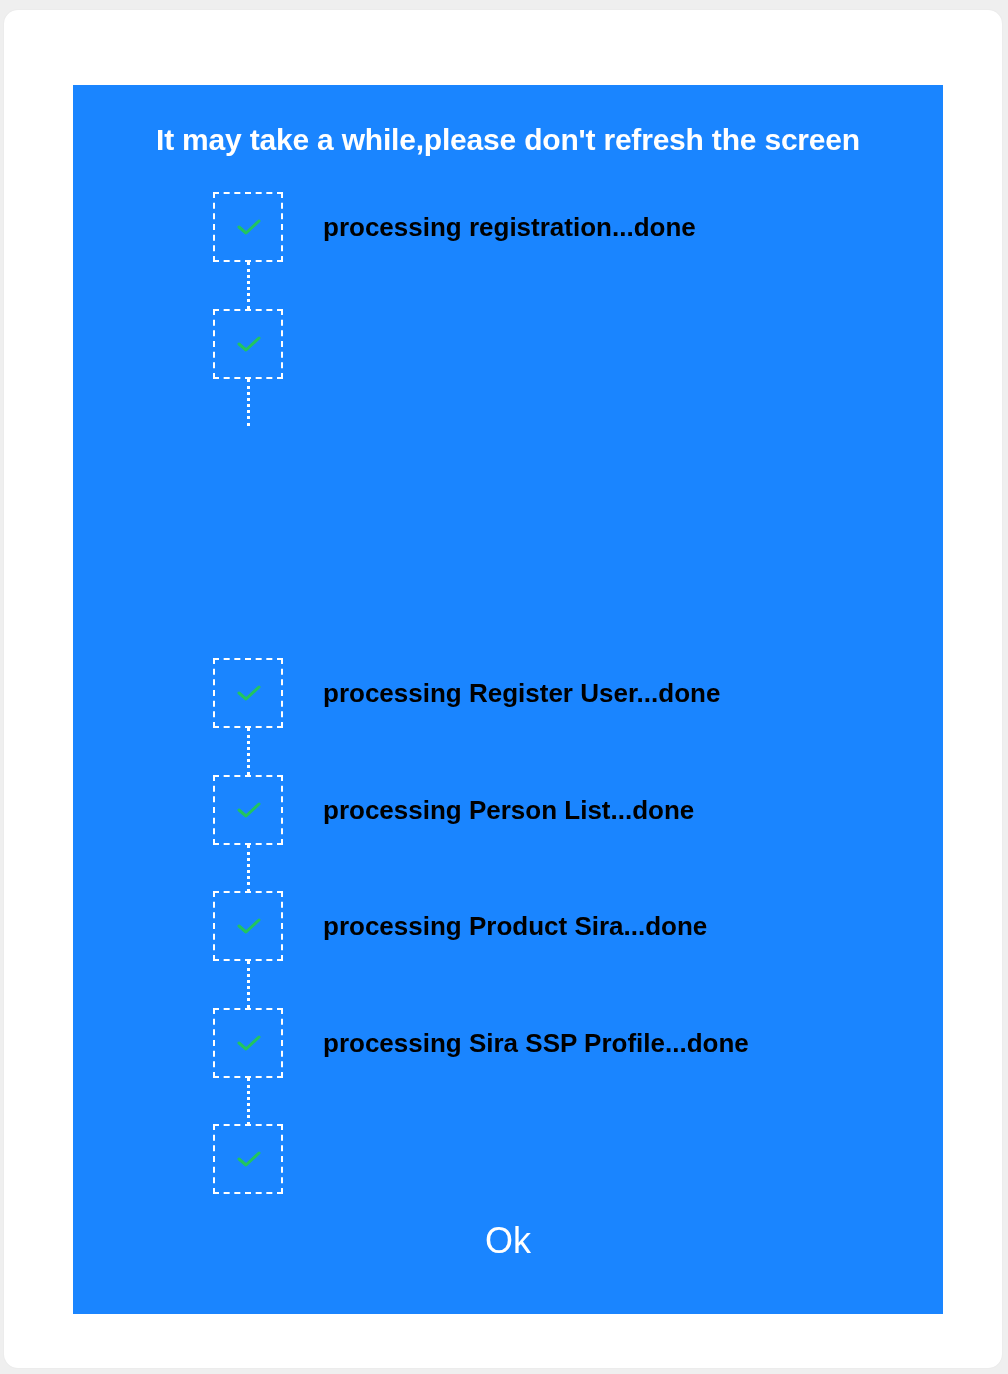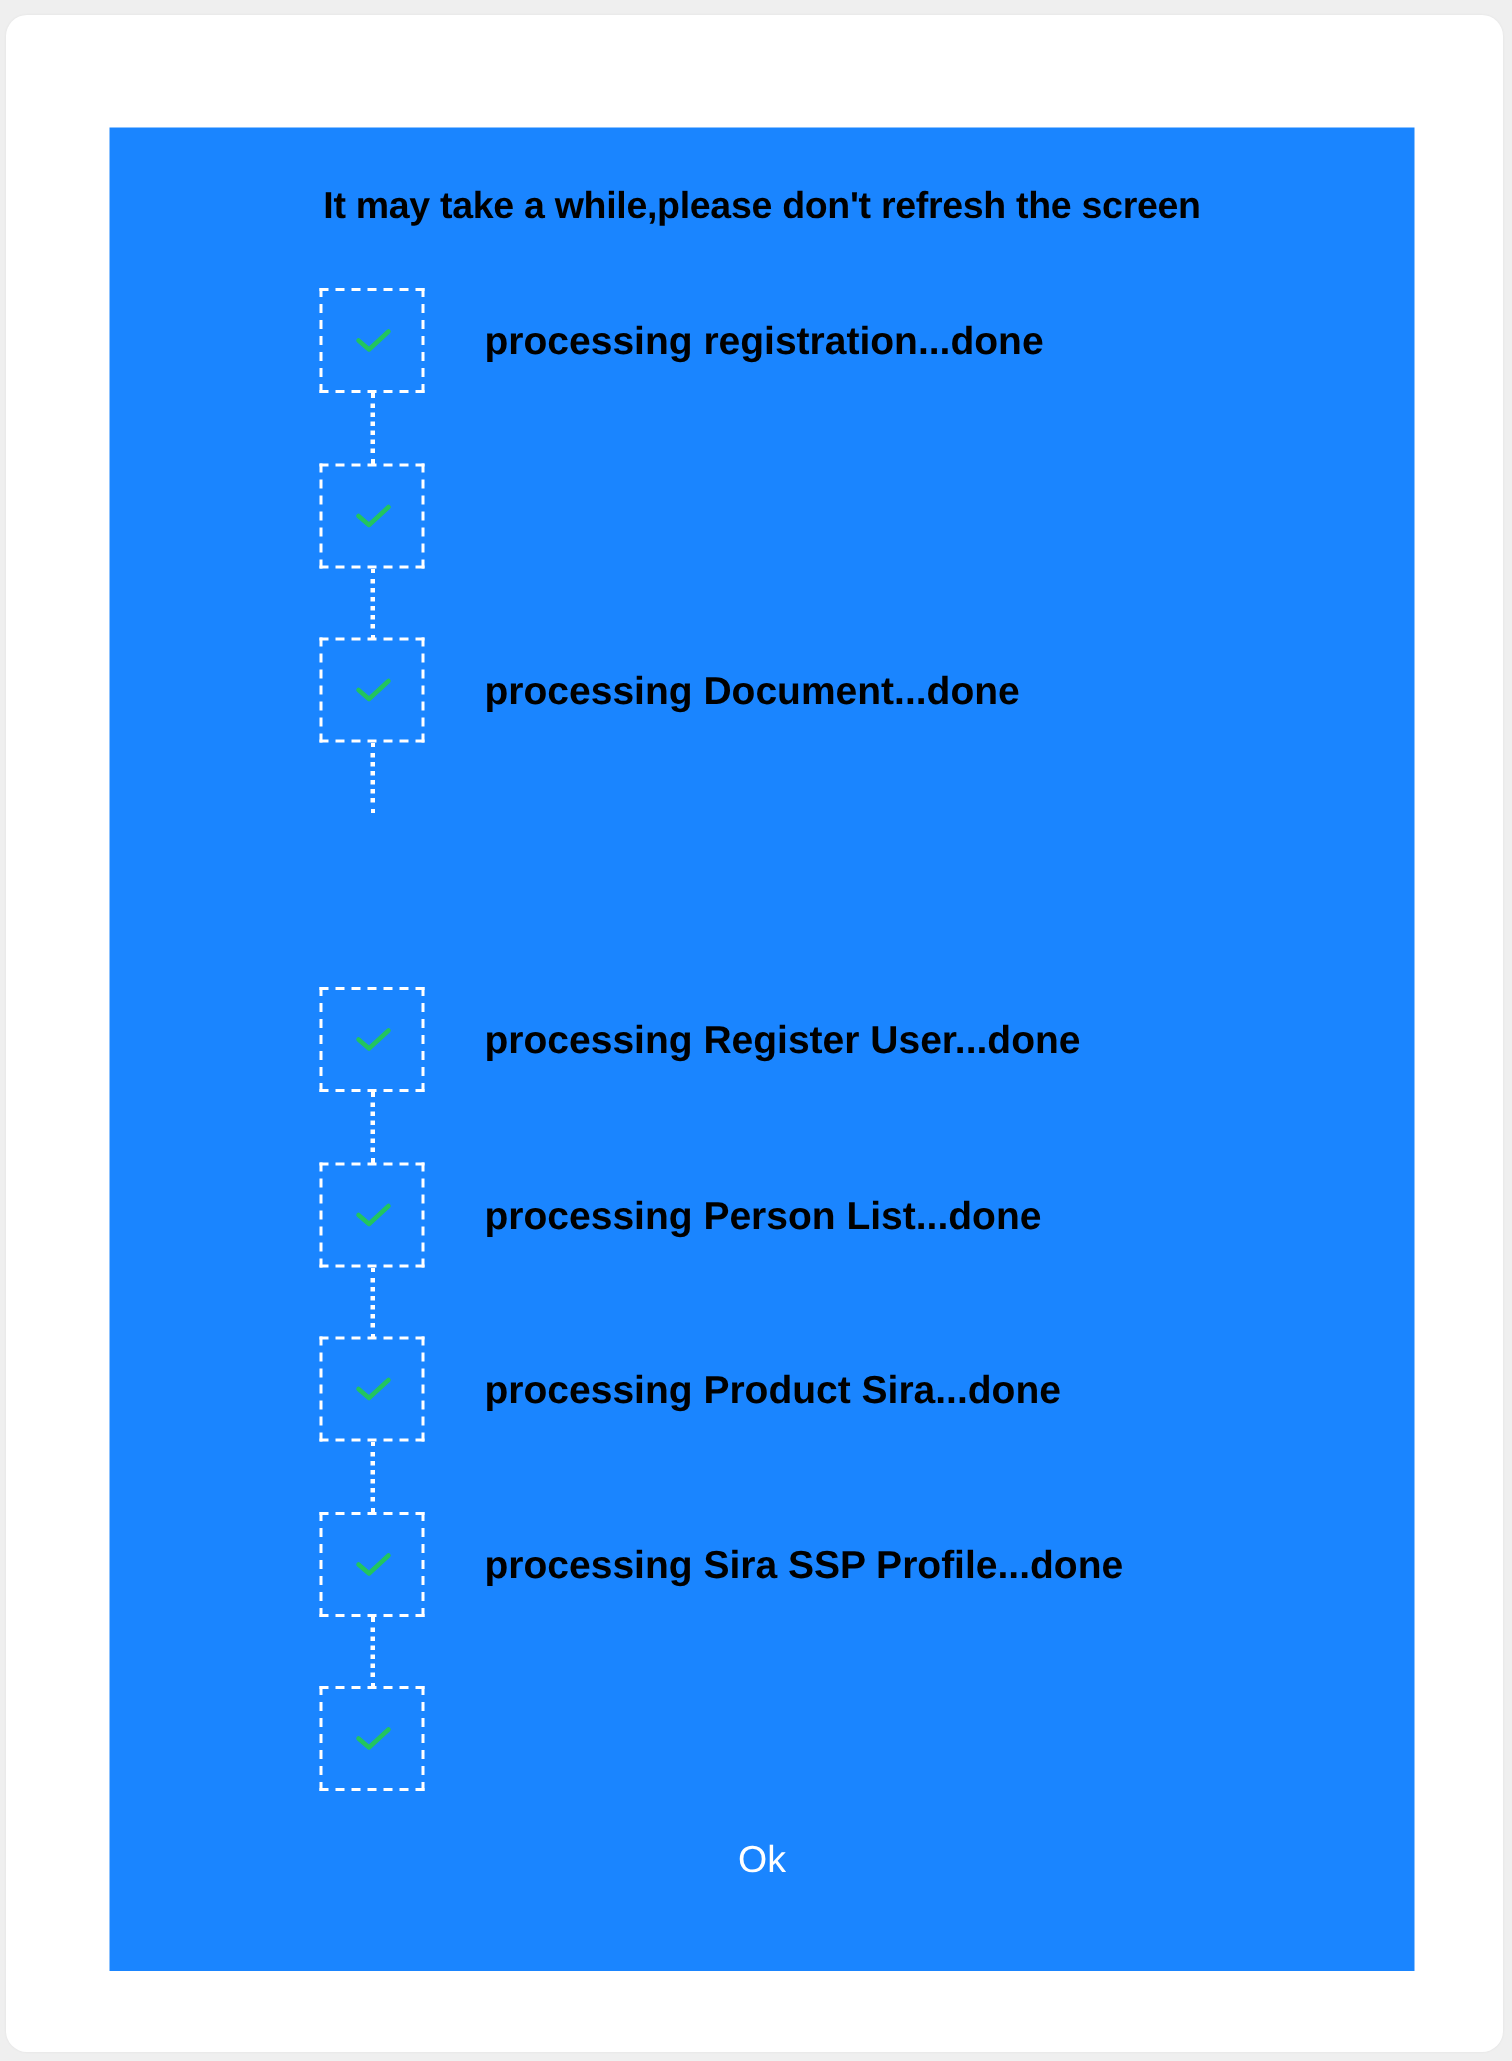--- a/index.html
+++ b/index.html
@@ -29,22 +29,22 @@
       background: #1a85ff;
     }
     .heading {
       position: absolute;
       left: 0;
       top: 38px;
       width: 870px;
       text-align: center;
       font-family: "Liberation Sans", sans-serif;
       font-weight: 700;
-      font-size: 25px;
-      color: #000000;
+      font-size: 30px;
+      color: #ffffff;
       letter-spacing: -0.2px;
       margin: 0;
     }
     .step {
       position: absolute;
       left: 140px;
       width: 700px;
       height: 70px;
     }
     .box {
@@ -84,21 +84,21 @@
     .ok-button {
       position: absolute;
       left: 395px;
       top: 1135px;
       width: 80px;
       height: 40px;
       background: transparent;
       border: none;
       color: #ffffff;
       font-family: "Liberation Sans", sans-serif;
-      font-size: 25px;
+      font-size: 36px;
       cursor: pointer;
       padding: 0;
       text-align: center;
     }
   </style>
 </head>
 <body>
 
 <div class="card">
   <div class="panel">
@@ -116,29 +116,20 @@
 
     <div class="step" style="top:223.5px;">
       <div class="box">
         <svg class="check" viewBox="0 0 26 20">
             <polyline points="3,10 10,16 23,4" fill="none" stroke="#22c55e" stroke-width="3" stroke-linecap="round" stroke-linejoin="round"></polyline>
           </svg>
       </div>
       <div class="connector"></div>
     </div>
 
-    <div class="step" style="top:340px;">
-      <div class="box">
-        <svg class="check" viewBox="0 0 26 20">
-            <polyline points="3,10 10,16 23,4" fill="none" stroke="#22c55e" stroke-width="3" stroke-linecap="round" stroke-linejoin="round"></polyline>
-          </svg>
-      </div>
-      <div class="connector"></div>
-      <span class="label">processing Document...done</span>
-    </div>
 
 
     <div class="step" style="top:689.5px;">
       <div class="box">
         <svg class="check" viewBox="0 0 26 20">
             <polyline points="3,10 10,16 23,4" fill="none" stroke="#22c55e" stroke-width="3" stroke-linecap="round" stroke-linejoin="round"></polyline>
           </svg>
       </div>
       <div class="connector"></div>
       <span class="label">processing Person List...done</span>

